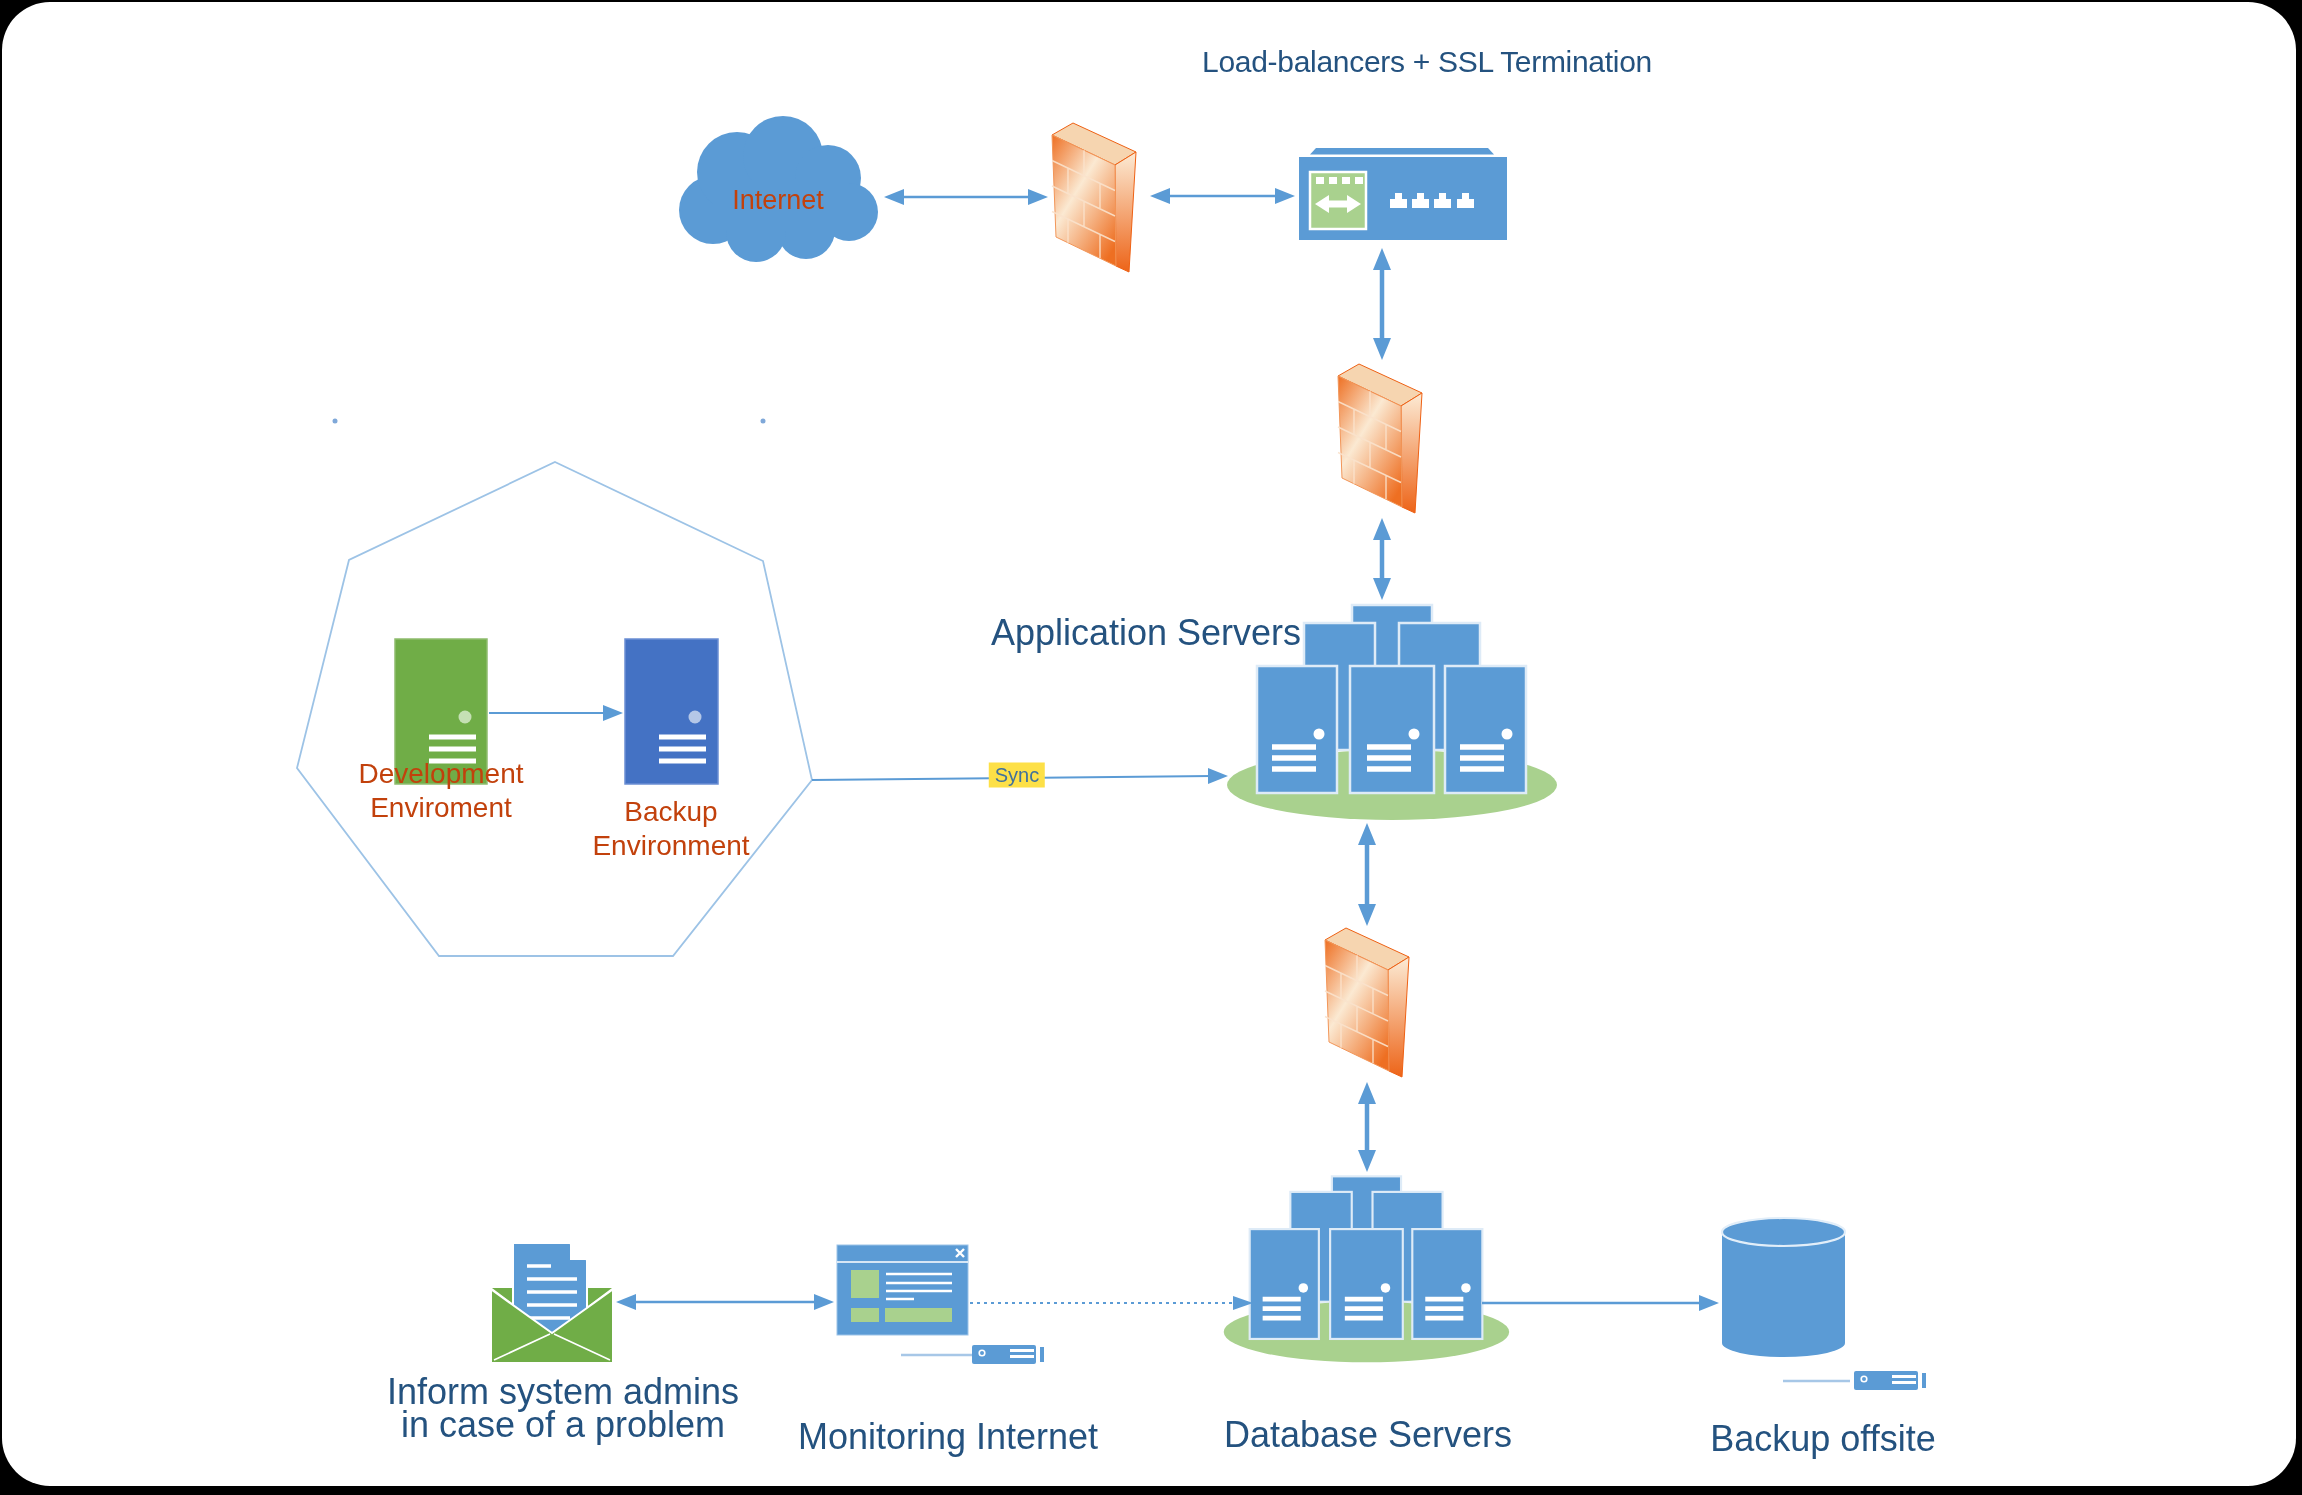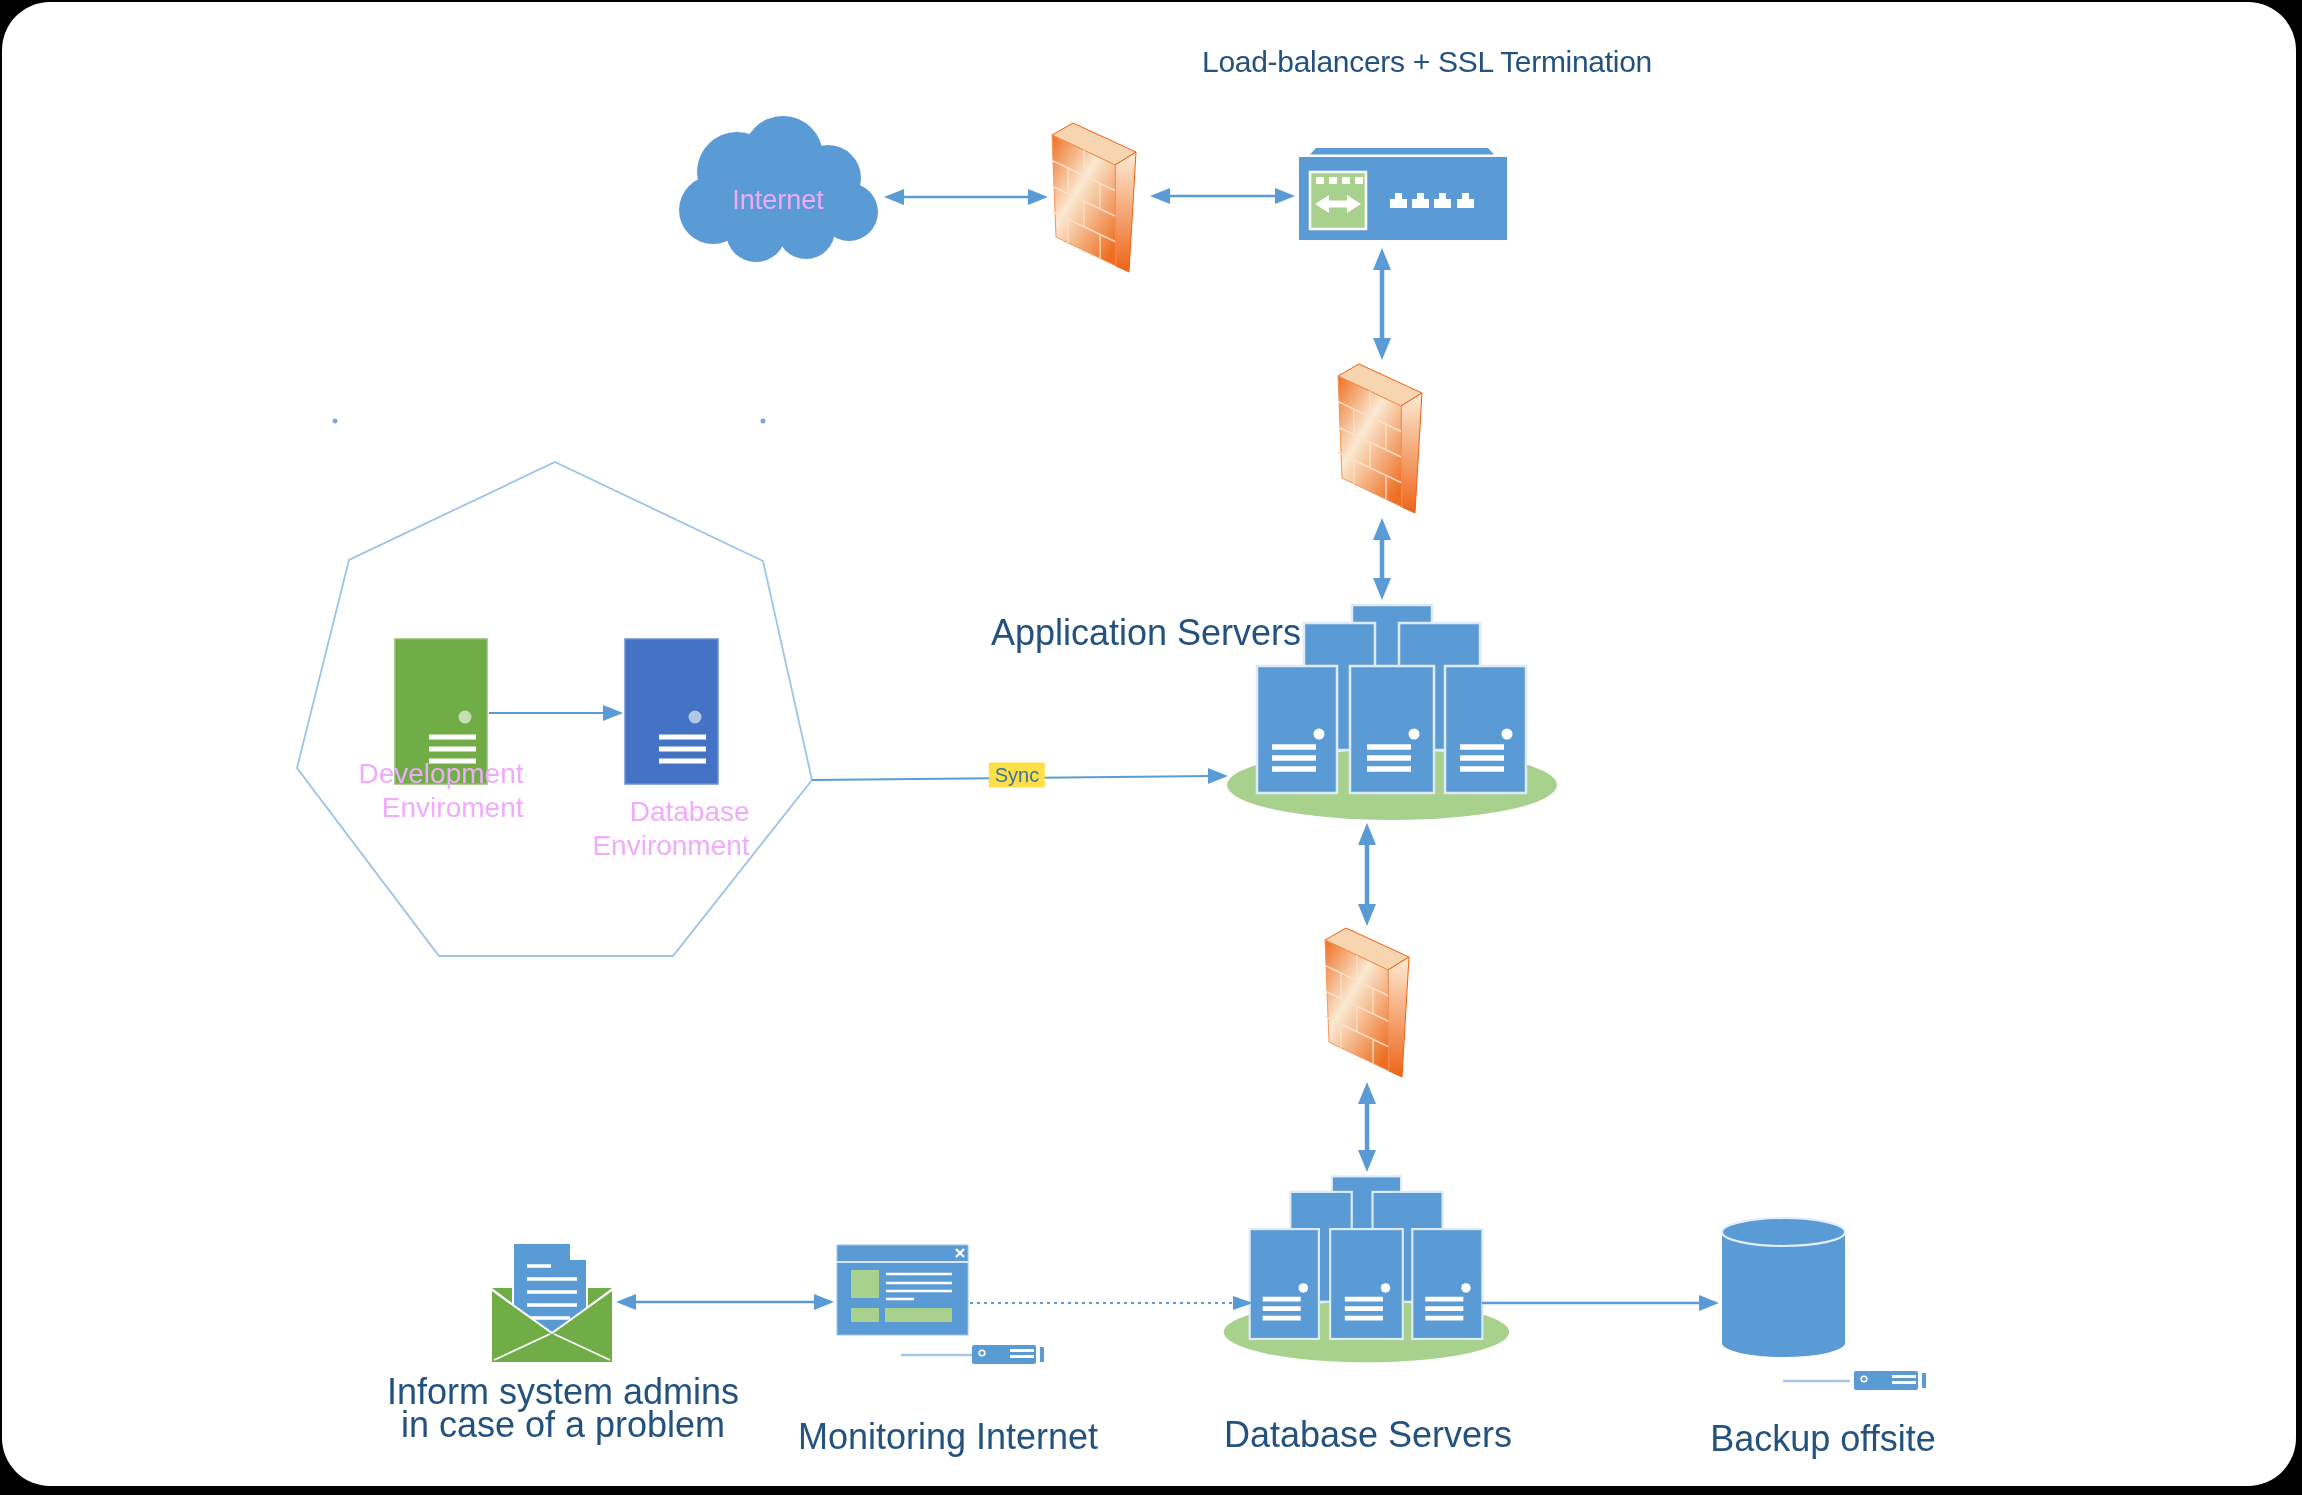--- a/index.html
+++ b/index.html
@@ -1,21 +1,21 @@
 <!DOCTYPE html>
 <html><head>
 <meta charset="utf-8">
 <style>
   html,body{margin:0;padding:0;background:#000;}
   body{width:2302px;height:1495px;position:relative;font-family:"Liberation Sans",sans-serif;overflow:hidden;}
   .page{position:absolute;left:2px;top:2px;width:2294px;height:1484px;background:#ffffff;border-radius:48px;}
   svg.layer{position:absolute;left:0;top:0;}
   .lbl{position:absolute;transform:translate(-50%,-50%);white-space:nowrap;text-align:center;z-index:5;}
   .lbl.heading{color:#24527F;font-size:36px;}
-  .lbl.secondary{color:#f0abfc;font-size:27px;text-align:right;}
+  .lbl.secondary{color:#c2410c;font-size:27px;}
   .lbl.title{font-size:30px;letter-spacing:-0.3px;}
   .lbl .ln{display:block;line-height:33px;}
   .lbl .ln34{display:block;line-height:34px;font-size:28px;}
   .sync{font-size:20px;color:#41719C;background:#fde047;padding:1px 6px;}
 </style>
 </head>
 <body>
 
 <div class="page"></div>
 
@@ -218,21 +218,21 @@
 </svg>
 
 <div class="lbl heading title" style="left:1419px;top:62px;margin-left:8px;">Load-balancers + SSL Termination</div>
 <div class="lbl secondary" style="left:778px;top:200px;">Internet</div>
 <div class="lbl heading" style="left:1146px;top:633px;">Application Servers</div>
 <div class="lbl secondary" style="left:441px;top:791px;">
   <span class="ln34">Development</span>
   <span class="ln34">Enviroment</span>
 </div>
 <div class="lbl secondary" style="left:671px;top:829px;">
-  <span class="ln34">Database</span>
+  <span class="ln34">Backup</span>
   <span class="ln34">Environment</span>
 </div>
 <div class="lbl sync" style="left:1017px;top:775px;">Sync</div>
 <div class="lbl heading" style="left:563px;top:1408px;">
   <span class="ln">Inform system admins</span>
   <span class="ln">in case of a problem</span>
 </div>
 <div class="lbl heading" style="left:948px;top:1437px;">Monitoring Internet</div>
 <div class="lbl heading" style="left:1368px;top:1435px;text-align:center;">Database Servers</div>
 <div class="lbl heading" style="left:1823px;top:1439px;">Backup offsite</div>

